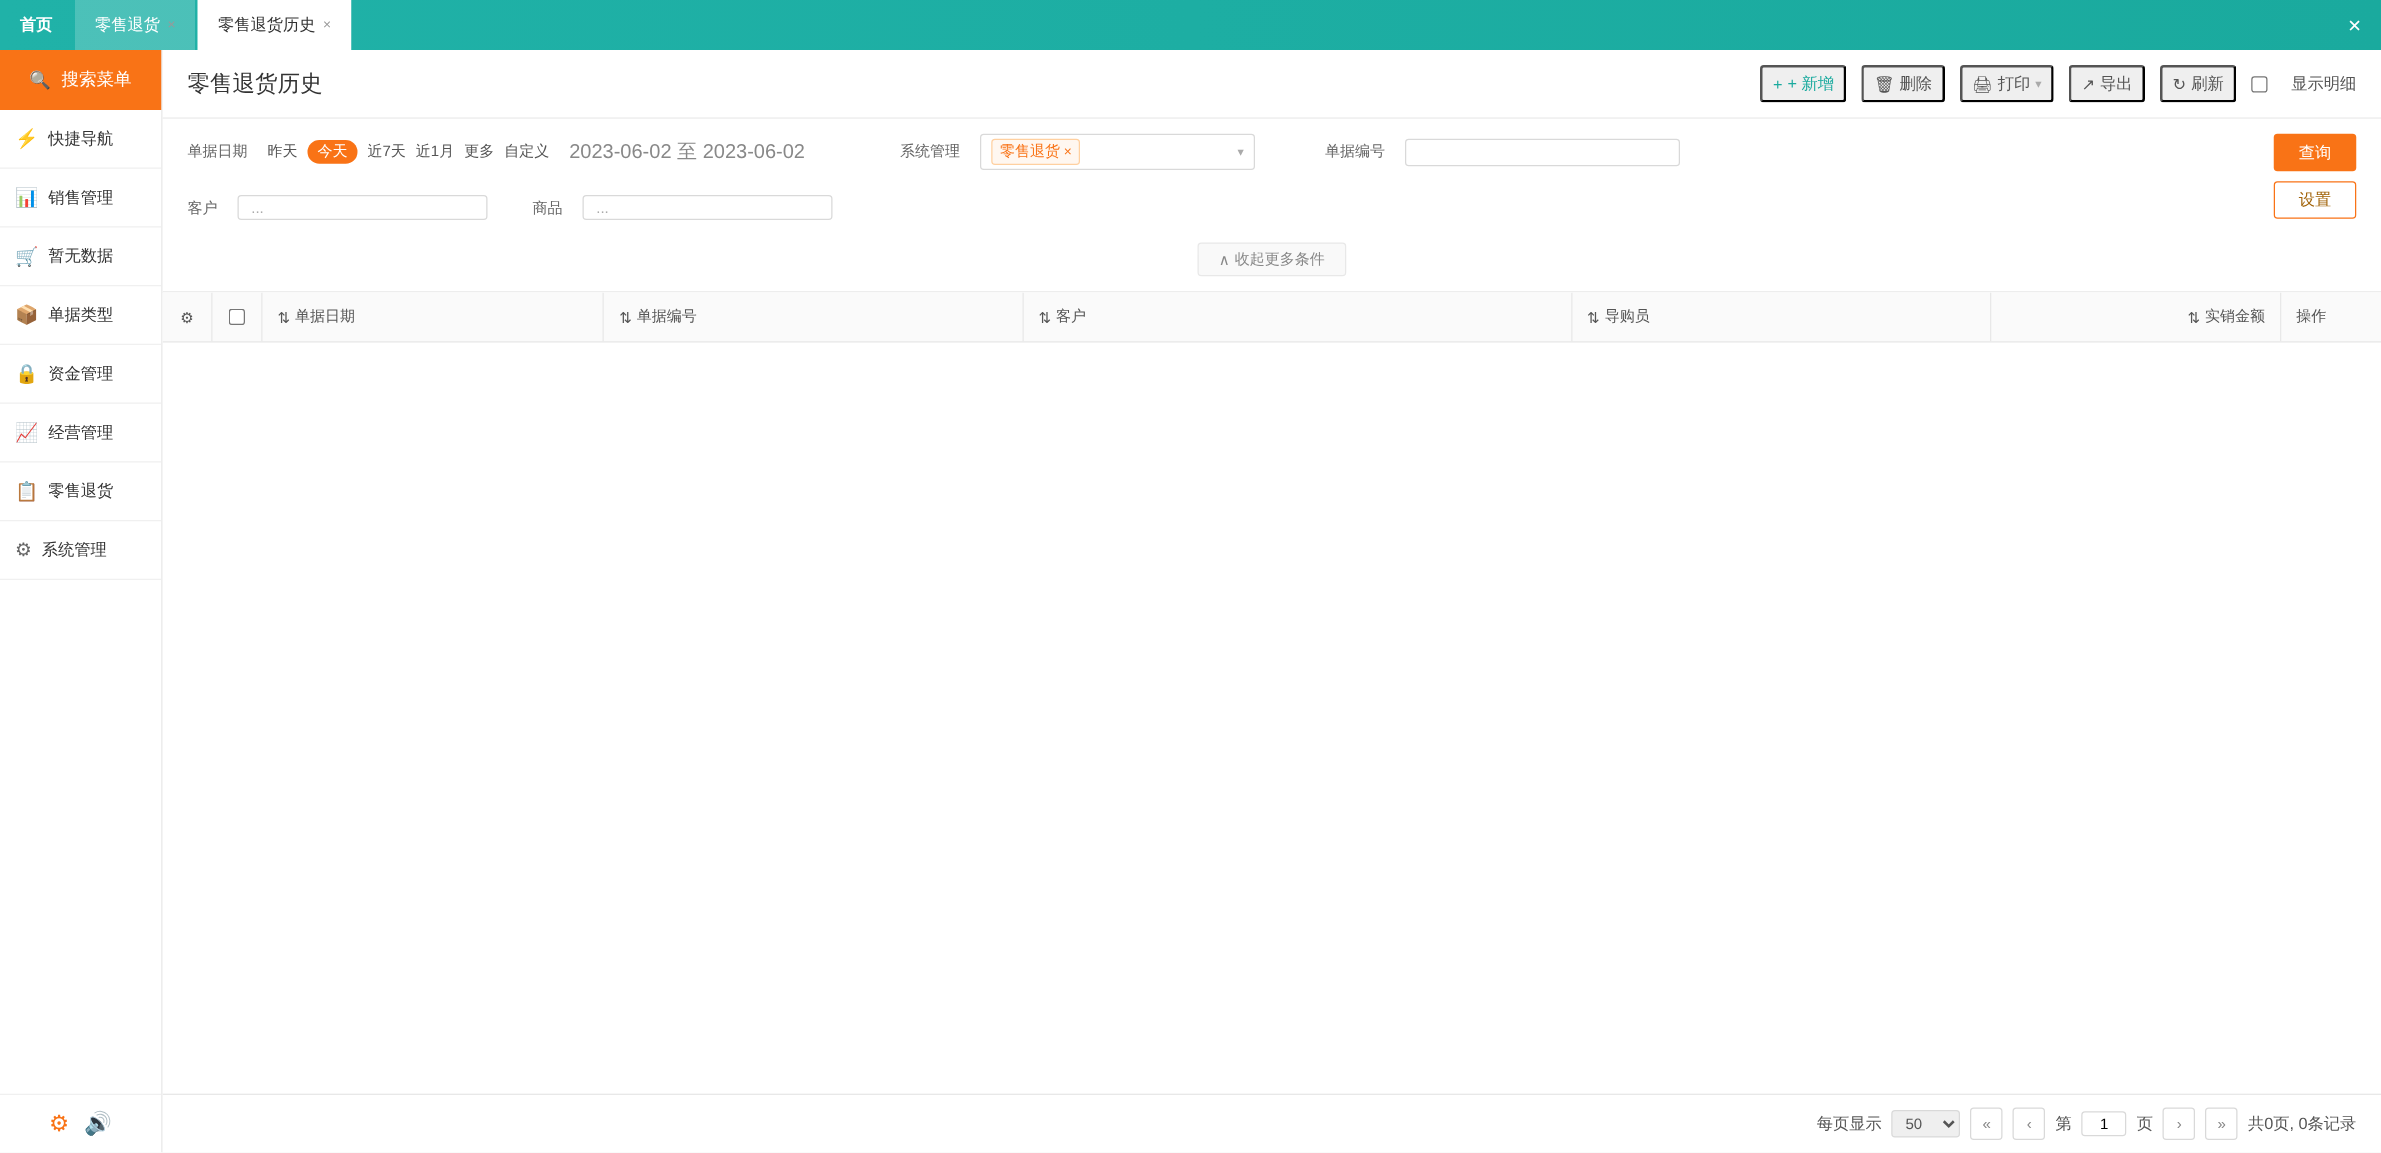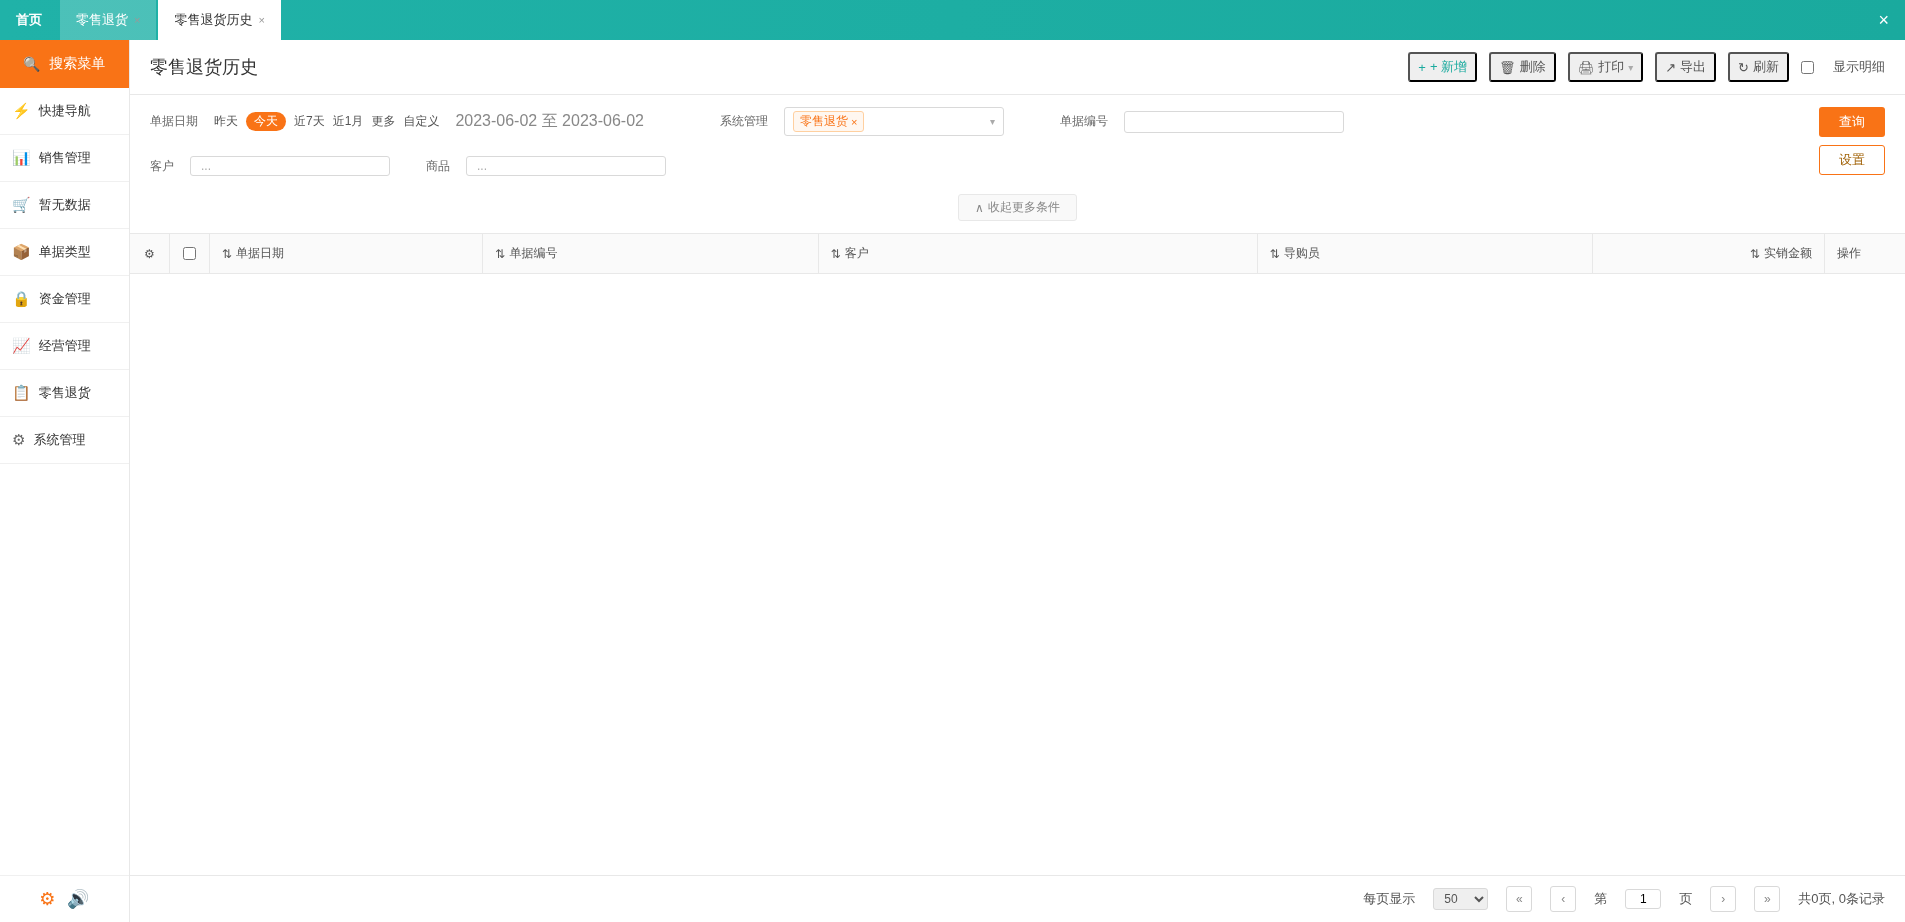--- a/index.html
+++ b/index.html
@@ -340,21 +340,21 @@
       font-size: 13px;
       color: #aaa;
     }
 
     
     .pagination-bar {
       display: flex;
       align-items: center;
       justify-content: flex-end;
       padding: 10px 20px;
-      gap: 18px;
+      gap: 8px;
       background: #fff;
       border-top: 1px solid #e8e8e8;
       font-size: 13px;
       color: #555;
     }
     .page-size-select {
       border: 1px solid #d9d9d9;
       border-radius: 3px;
       padding: 2px 6px;
       font-size: 12px;

